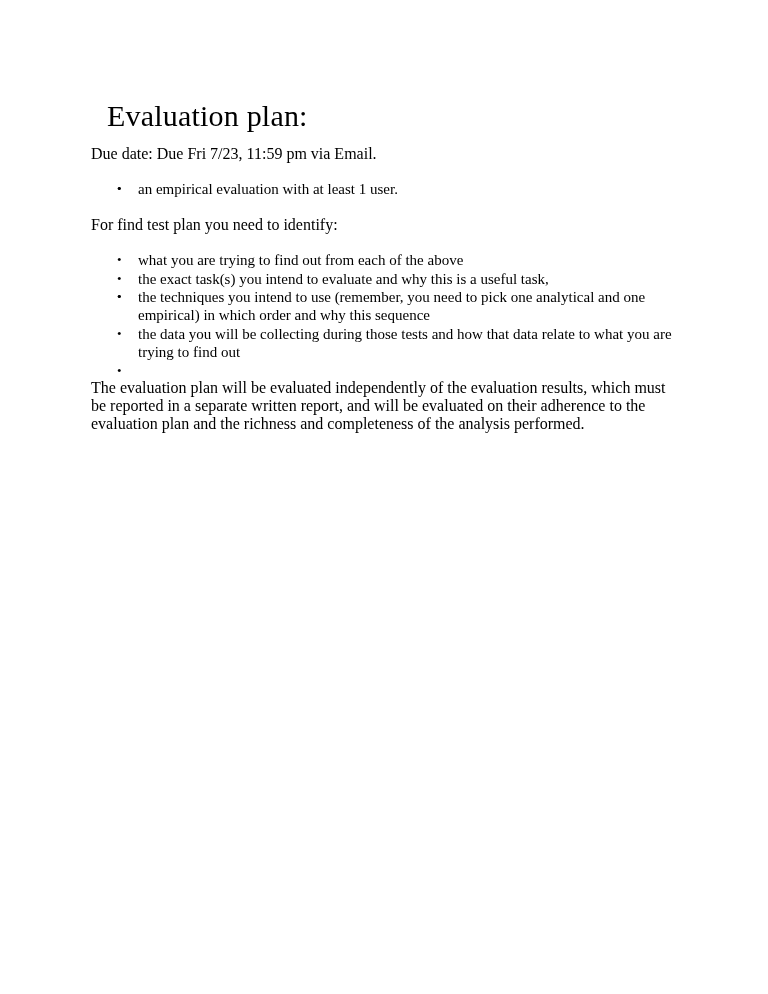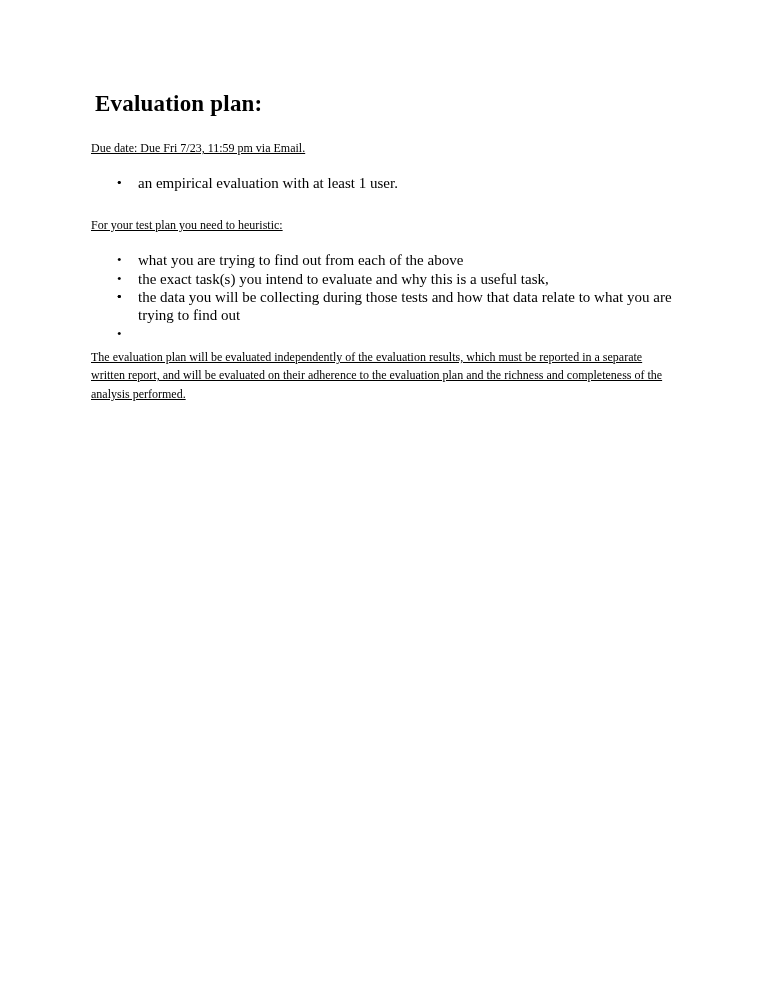--- a/index.html
+++ b/index.html
@@ -12,32 +12,31 @@
     width: 768px;
     height: 994px;
     background: #ffffff;
     overflow: hidden;
     font-family: "Liberation Serif", "DejaVu Serif", serif;
     color: #000000;
     box-sizing: border-box;
     padding: 88px 90px 0 91px;
   }
   .doc-title {
-    font-size: 23px;
+    font-size: 30px;
     line-height: 24px;
-    font-weight: bold;
-    margin: 4px;
+    font-weight: normal;
+    margin: 16px;
     letter-spacing: 0.2px;
   }
   .para {
-    font-size: 12px;
+    font-size: 16px;
     line-height: 18.4px;
-    margin: 23px 0 0 0;
+    margin: 17px 0 0 0;
     max-width: 590px;
-    text-decoration: underline;
   }
   ul.bullets {
     list-style: none;
     margin: 17px 0 0 0;
     padding: 0;
     max-width: 590px;
   }
   ul.bullets li {
     position: relative;
     padding-left: 47px;
@@ -65,36 +64,37 @@
   <ul class="bullets">
     <li>
       <span class="bullet-dot">•</span>
     </li>
     <li>
       <span class="bullet-dot">•</span>
       <span>an empirical evaluation with at least 1 user.</span>
     </li>
   </ul>
 
-  <p class="para">For your test plan you need to heuristic:</p>
+  <p class="para">For find test plan you need to identify:</p>
 
   <ul class="bullets">
     <li>
       <span class="bullet-dot">•</span>
       <span>what you are trying to find out from each of the above</span>
     </li>
     <li>
       <span class="bullet-dot">•</span>
       <span>the exact task(s) you intend to evaluate and why this is a useful task,</span>
     </li>
     <li>
       <span class="bullet-dot">•</span>
     </li>
     <li>
       <span class="bullet-dot">•</span>
+      <span>the techniques you intend to use (remember, you need to pick one analytical and one empirical) in which order and why this sequence</span>
     </li>
     <li>
       <span class="bullet-dot">•</span>
       <span>the data you will be collecting during those tests and how that data relate to what you are trying to find out</span>
     </li>
     <li>
       <span class="bullet-dot">•</span>
     </li>
   </ul>
 

